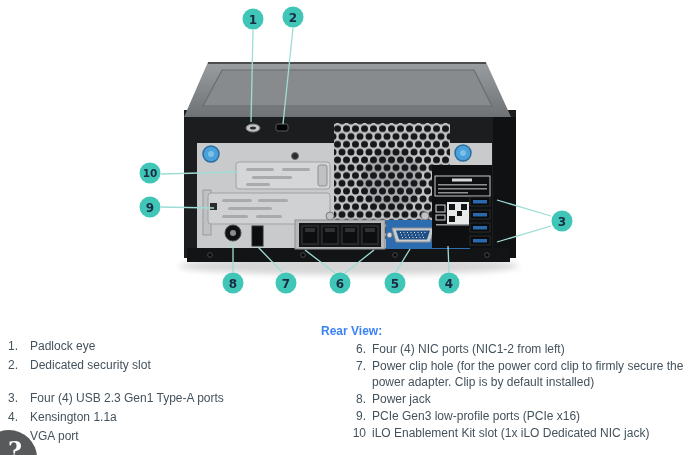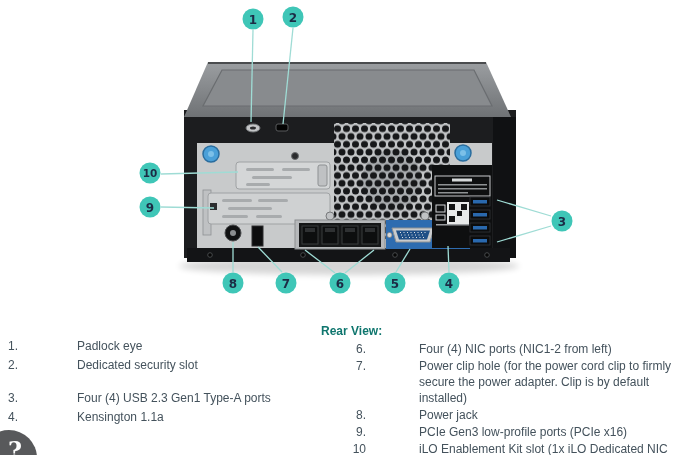--- a/index.html
+++ b/index.html
@@ -1,27 +1,27 @@
 <!DOCTYPE html>
 <html><head>
 <meta charset="utf-8">
 <style>
   html,body{margin:0;padding:0;background:#fff;}
   #page{position:relative;width:694px;height:455px;background:#fff;overflow:hidden;
         font-family:"Liberation Sans",sans-serif;color:#44525c;}
   #figure-svg{position:absolute;left:0;top:0;}
-  .legend-title{position:absolute;left:321px;top:324px;font-size:12px;font-weight:bold;color:#0f766e;}
+  .legend-title{position:absolute;left:321px;top:324px;font-size:12px;font-weight:bold;color:#3b82f6;}
   .legend-col{position:absolute;font-size:12px;line-height:16px;color:#44525c;}
   #legend-left{left:8px;top:338px;width:330px;}
   #legend-right{left:350px;top:341px;width:344px;}
   .legend-row{display:flex;margin-bottom:3px;}
   #legend-right .legend-row{margin-bottom:1px;}
   .legend-num{flex:0 0 22px;}
   #legend-right .legend-num{flex:0 0 16px;text-align:right;margin-right:6px;}
-  .legend-text{flex:1;margin-left:47px;}
+  .legend-text{flex:1;}
   .legend-spacer{height:14px;}
   #help-bubble{position:absolute;left:-19px;top:430px;width:56px;height:56px;border-radius:50%;
         background:#58595b;color:#fdfdfd;display:flex;align-items:center;justify-content:center;
         font-size:24px;font-weight:bold;font-family:"DejaVu Serif",serif;}
   #help-bubble span{position:relative;top:-8px;left:6px;}
 </style>
 </head>
 <body>
 
 <div id="page">
@@ -252,20 +252,24 @@
   </div>
   <div class="legend-spacer"></div>
   <div class="legend-row">
     <span class="legend-num">3.</span>
     <span class="legend-text">Four (4) USB 2.3 Gen1 Type-A ports</span>
   </div>
   <div class="legend-row">
     <span class="legend-num">4.</span>
     <span class="legend-text">Kensington 1.1a</span>
   </div>
+  <div class="legend-row">
+    <span class="legend-num">5.</span>
+    <span class="legend-text">VGA port</span>
+  </div>
 </div>
 
 <div id="legend-right" class="legend-col">
   <div class="legend-row">
     <span class="legend-num">6.</span>
     <span class="legend-text">Four (4) NIC ports (NIC1-2 from left)</span>
   </div>
   <div class="legend-row">
     <span class="legend-num">7.</span>
     <span class="legend-text">Power clip hole (for the power cord clip to firmly secure the power adapter. Clip is by default installed)</span>

